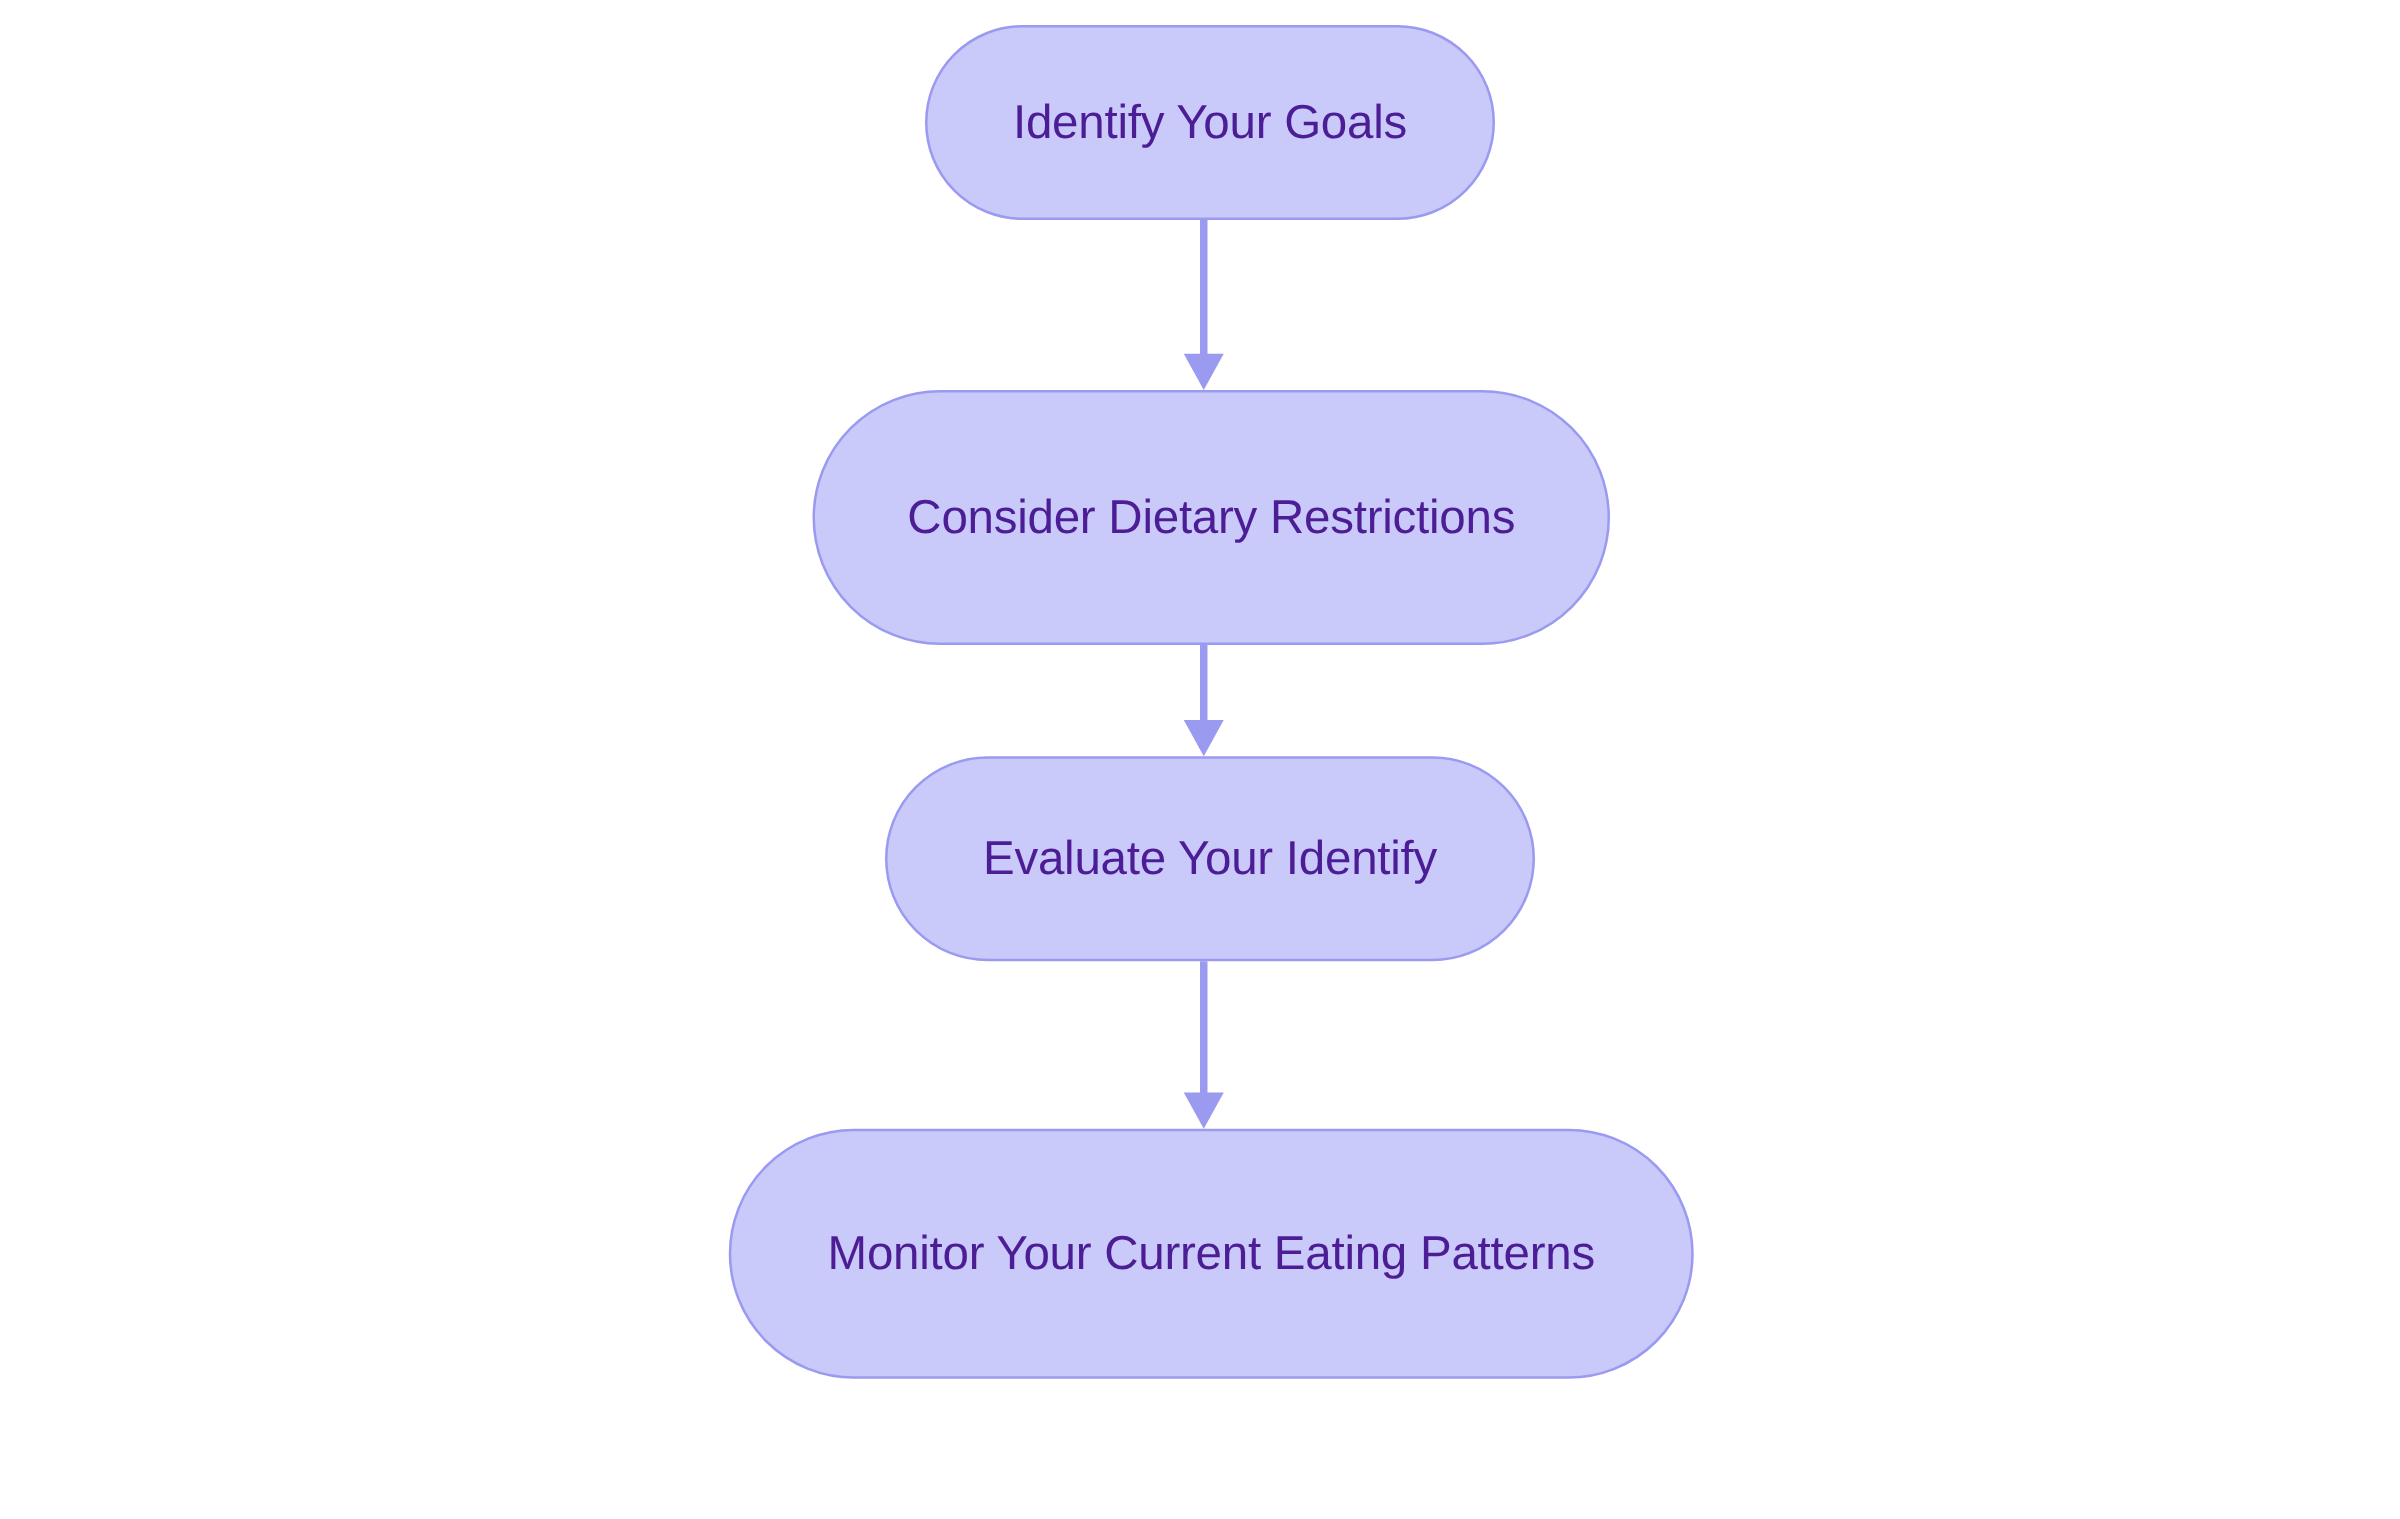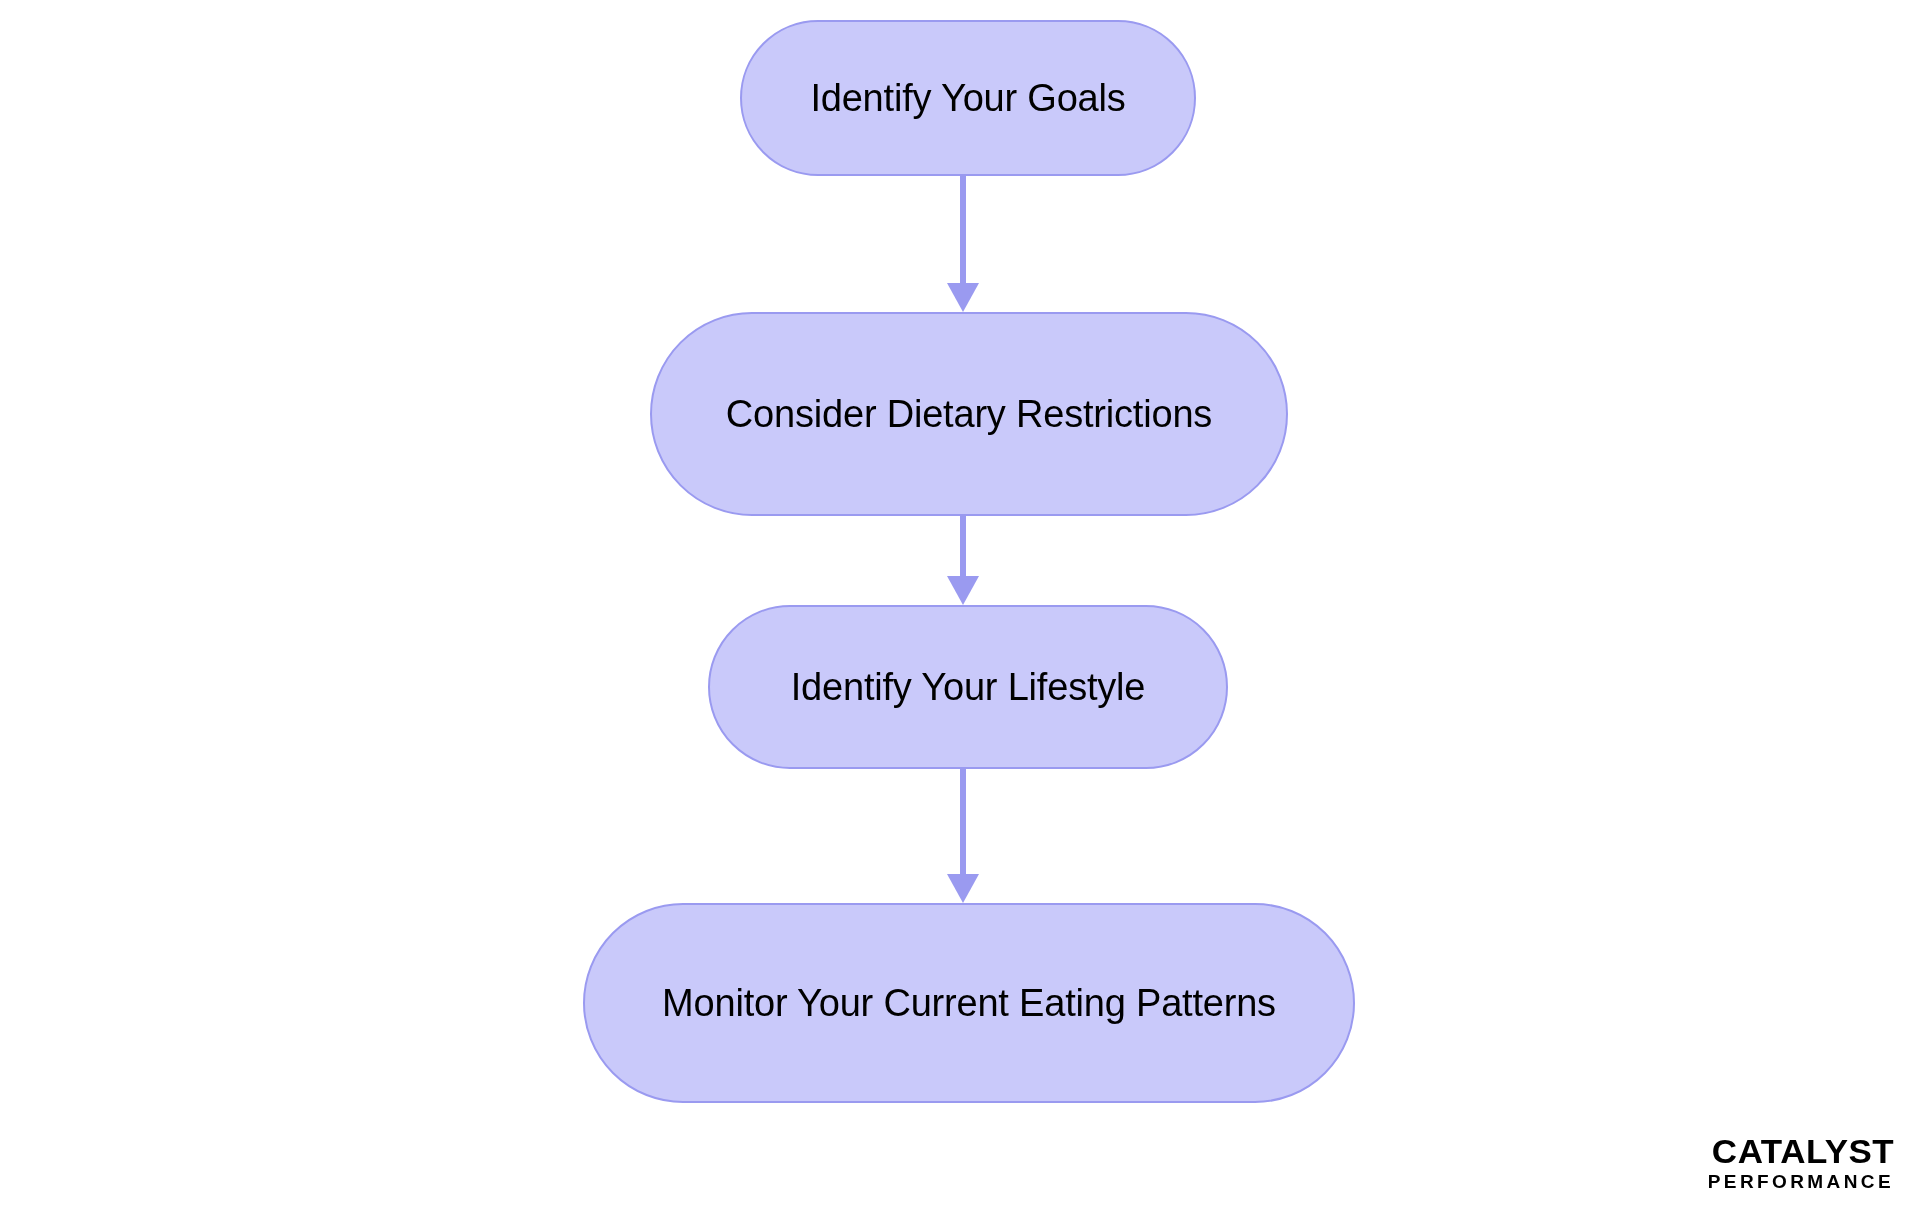--- a/index.html
+++ b/index.html
@@ -25,21 +25,21 @@
   
   .node {
     position: absolute;
     box-sizing: border-box;
     display: flex;
     align-items: center;
     justify-content: center;
     background: #c9c9fa;
     border: 2px solid #9a9af0;
     border-radius: 999px;
-    color: #000000;
+    color: #4c1d95;
     font-family: "Liberation Sans", sans-serif;
     font-weight: 400;
     letter-spacing: -0.2px;
     white-space: nowrap;
     user-select: none;
   }
   .node-label {
     display: block;
     line-height: 1;
   }
@@ -116,25 +116,21 @@
 
   <div class="node" id="node-0">
     <span class="node-label">Identify Your Goals</span>
   </div>
 
   <div class="node" id="node-1">
     <span class="node-label">Consider Dietary Restrictions</span>
   </div>
 
   <div class="node" id="node-2">
-    <span class="node-label">Identify Your Lifestyle</span>
+    <span class="node-label">Evaluate Your Identify</span>
   </div>
 
   <div class="node" id="node-3">
     <span class="node-label">Monitor Your Current Eating Patterns</span>
   </div>
 
-  <div id="brand-logo">
-    <span class="brand-primary">CATALYST</span>
-    <span class="brand-secondary">PERFORMANCE</span>
-  </div>
 
 </div>
 
 </body></html>

